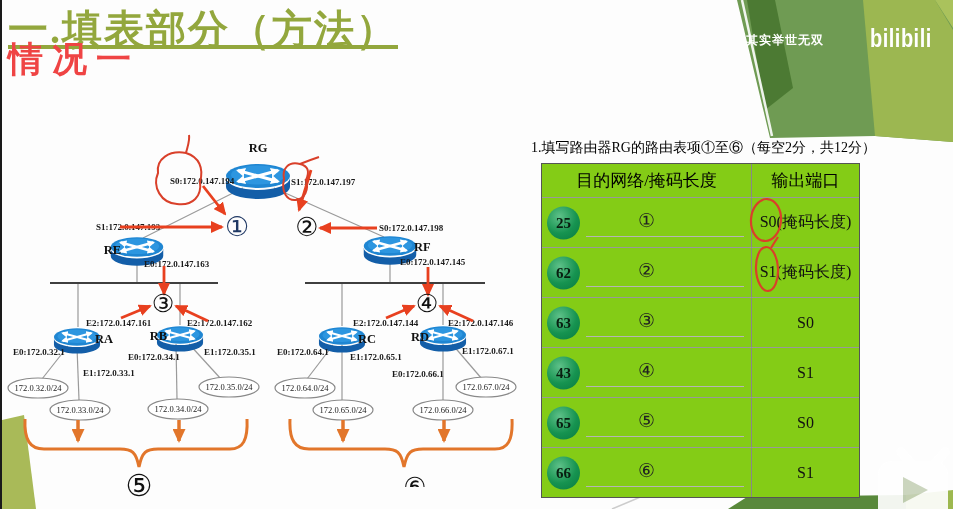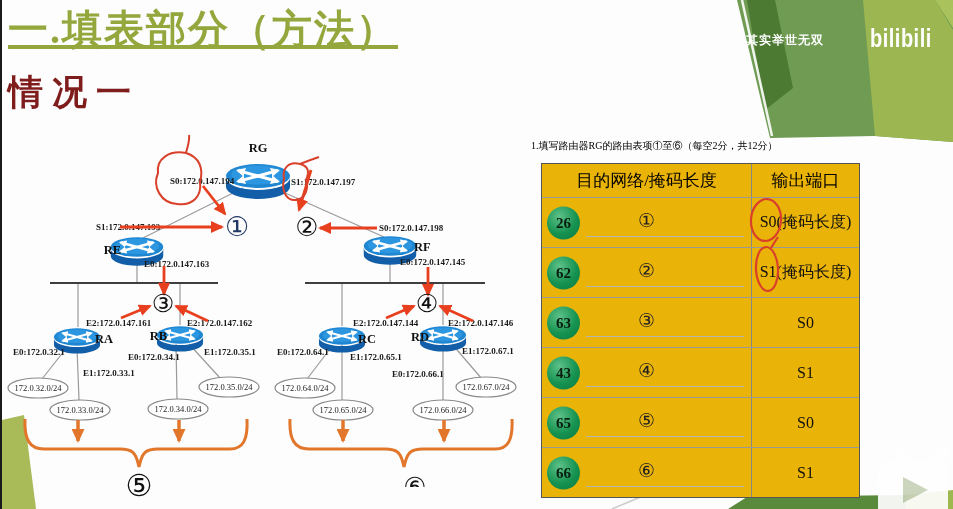--- a/index.html
+++ b/index.html
@@ -10,40 +10,40 @@
   }
   .abs{position:absolute;}
   
   .edge-line{left:0;top:0;width:2px;height:509px;background:#1a1a1a;}
   
   .page-title{
     left:8px;top:2px;font-size:40px;font-weight:bold;letter-spacing:2px;
     color:#93a73d;font-family:"Liberation Serif", serif;white-space:nowrap;text-decoration:underline;
   }
   .page-subtitle{
-    left:8px;top:69px;font-size:35px;font-weight:bold;letter-spacing:9px;
-    color:#7f1d1d;font-family:Liberation Sans, sans-serif;white-space:nowrap;
+    left:8px;top:36px;font-size:35px;font-weight:bold;letter-spacing:9px;
+    color:#ef4444;font-family:Liberation Sans, sans-serif;white-space:nowrap;
   }
   
   .watermark{
     left:746px;top:32px;font-size:12px;font-weight:bold;color:#ffffff;
     white-space:nowrap;z-index:3;letter-spacing:1px;
   }
   .logo{
     left:870px;top:27px;font-size:20px;font-weight:800;color:#ffffff;
     white-space:nowrap;z-index:3;transform:scaleY(1.25);letter-spacing:0.5px;
   }
   
   .q-heading{
-    left:531px;top:139px;font-size:10px;color:#000;white-space:nowrap;
+    left:531px;top:139px;font-size:14px;color:#000;white-space:nowrap;
     font-family:"Liberation Serif", serif;z-index:2;
   }
   
   .qtable{
-    left:541px;top:163px;width:317px;border:1.5px solid #555;background:#eab308;
+    left:541px;top:163px;width:317px;border:1.5px solid #555;background:#84cc16;
     z-index:2;font-family:"Liberation Serif", serif;
   }
   .trow{display:flex;height:49px;border-top:1px solid #999;}
   .trow.head{height:33px;border-top:none;}
   .c1{width:209px;border-right:1px solid #888;position:relative;}
   .c2{flex:1;display:flex;align-items:center;justify-content:center;
       font-size:16px;color:#111;}
   .head .c1,.head .c2{display:flex;align-items:center;justify-content:center;
       font-size:17px;color:#000;}
   .badge{
@@ -239,21 +239,21 @@
 <div class="abs q-heading">1.填写路由器RG的路由表项①至⑥（每空2分，共12分）</div>
 
 <div class="abs qtable">
   <div class="trow head">
     <div class="c1">目的网络/掩码长度</div>
     <div class="c2">输出端口</div>
   </div>
 
   <div class="trow">
     <div class="c1">
-      <span class="badge">26</span>
+      <span class="badge">25</span>
       <span class="blank-num">①</span>
       <span class="uline"></span>
     </div>
     <div class="c2">S0(掩码长度)</div>
   </div>
 
   <div class="trow">
     <div class="c1">
       <span class="badge">62</span>
       <span class="blank-num">②</span>

